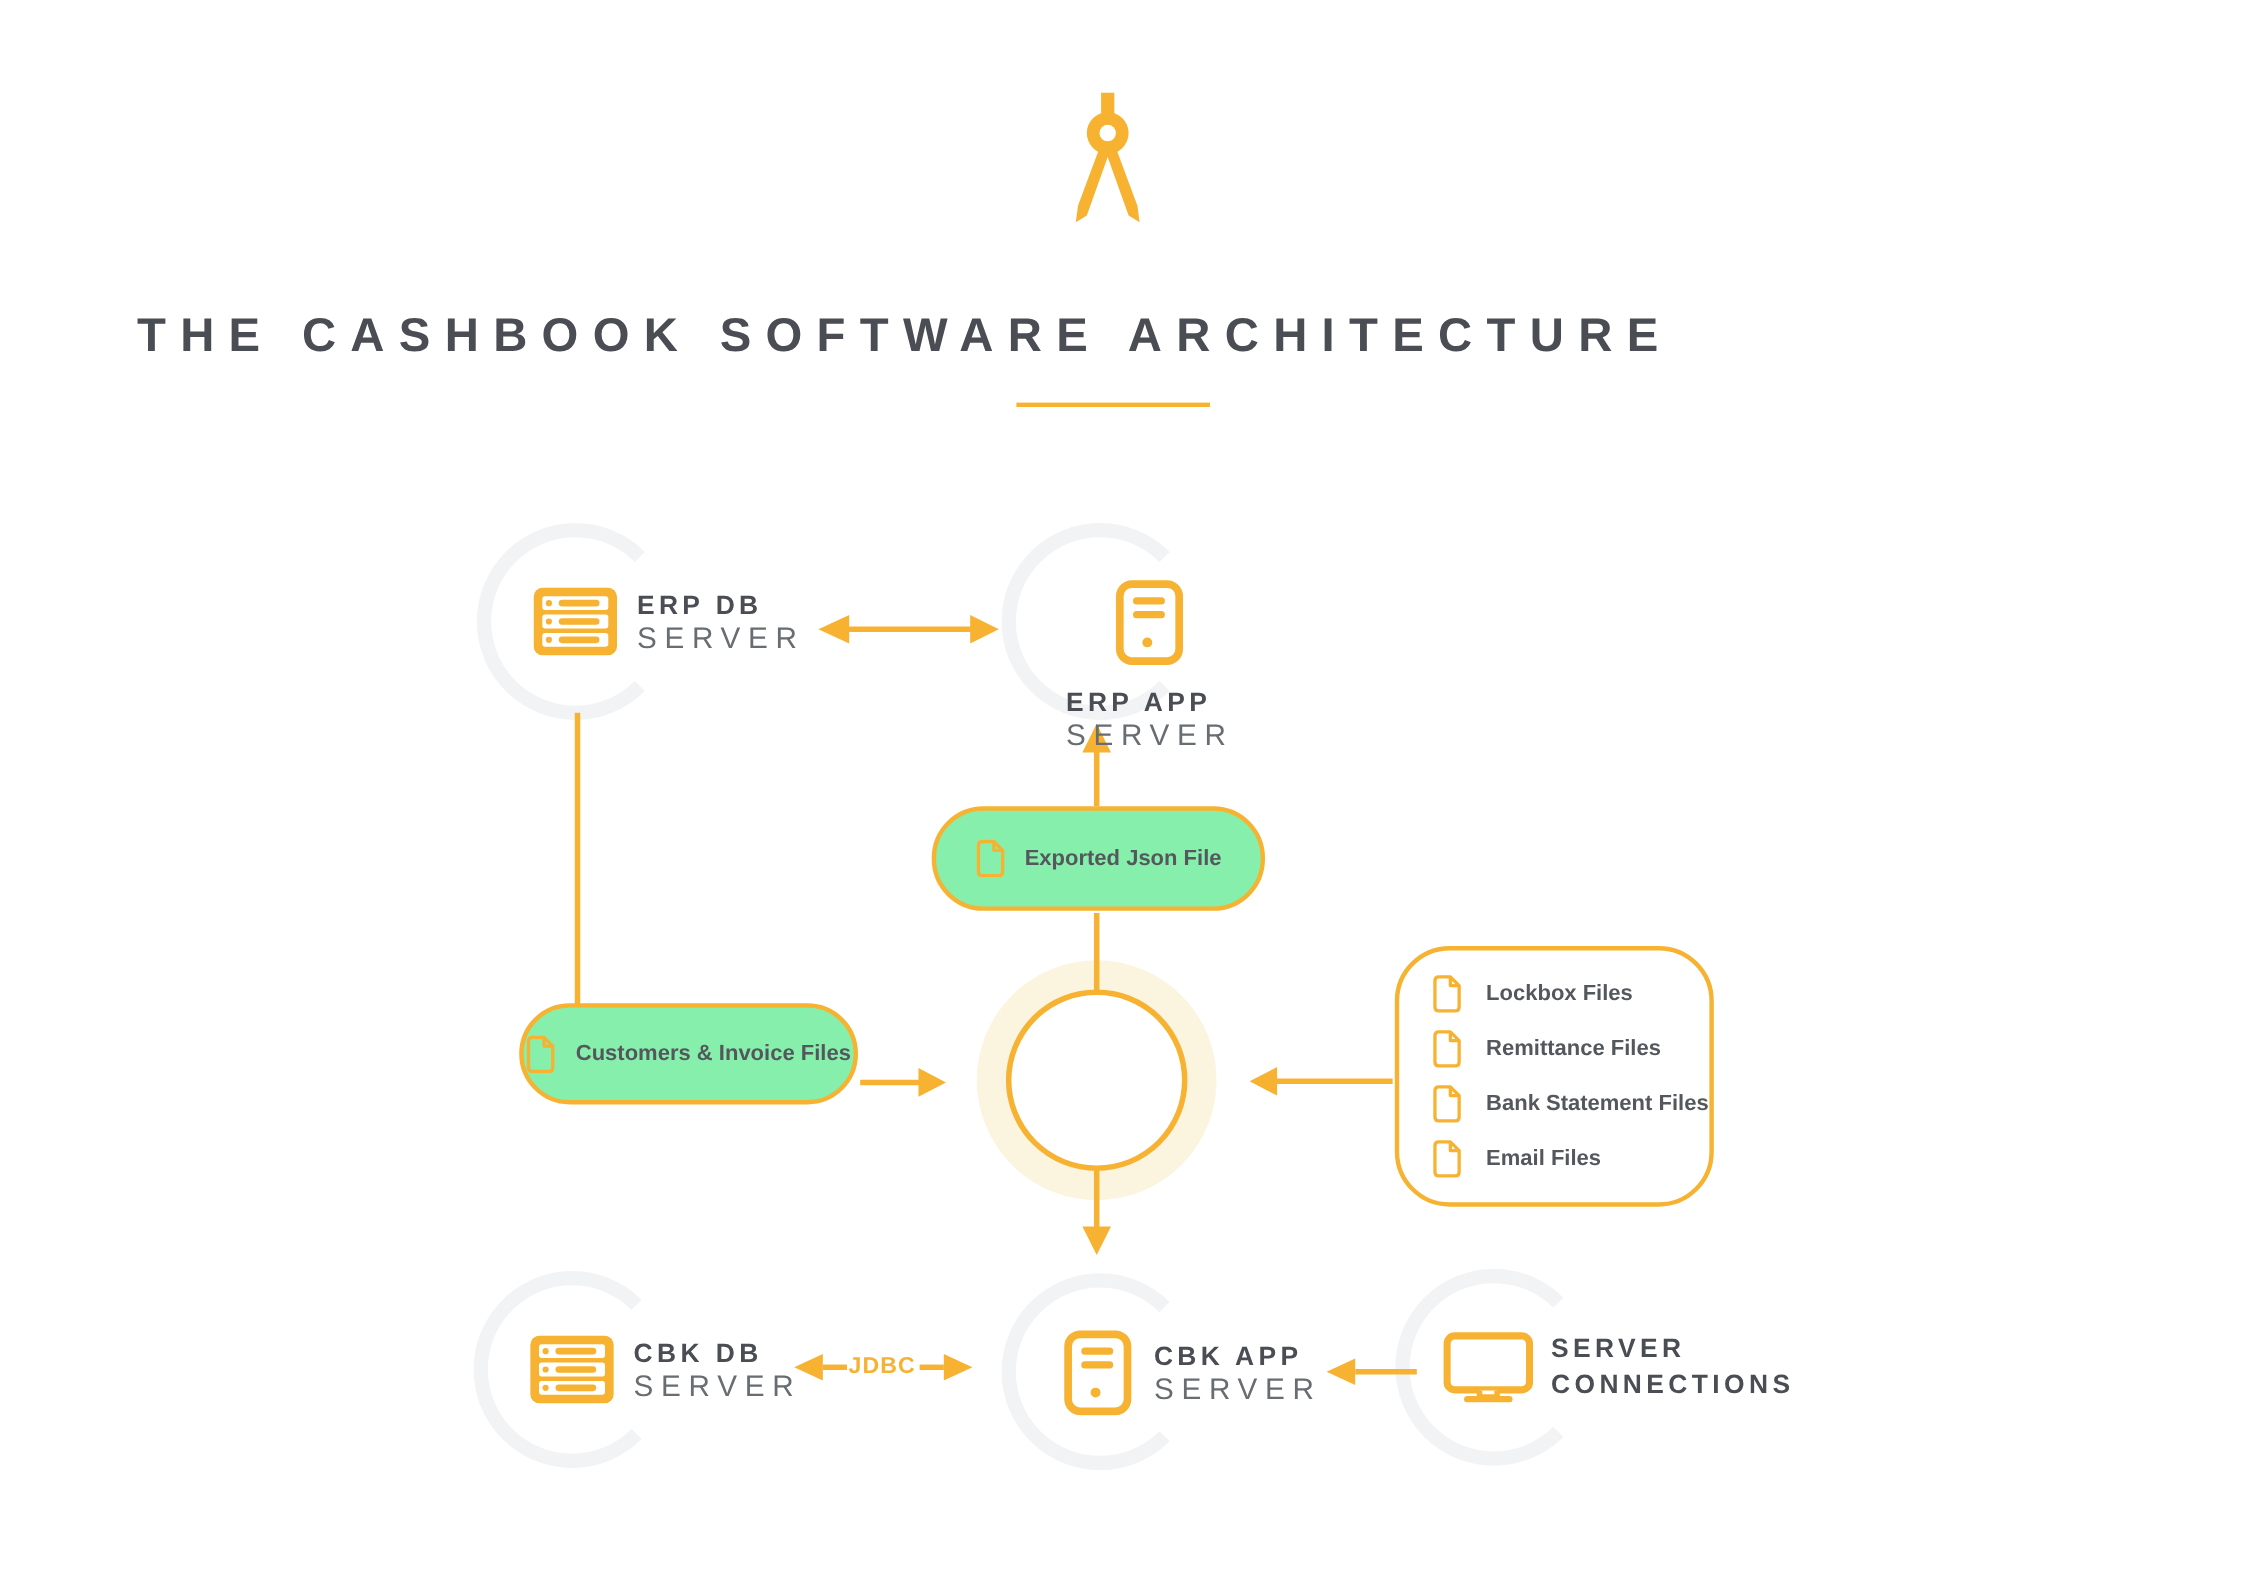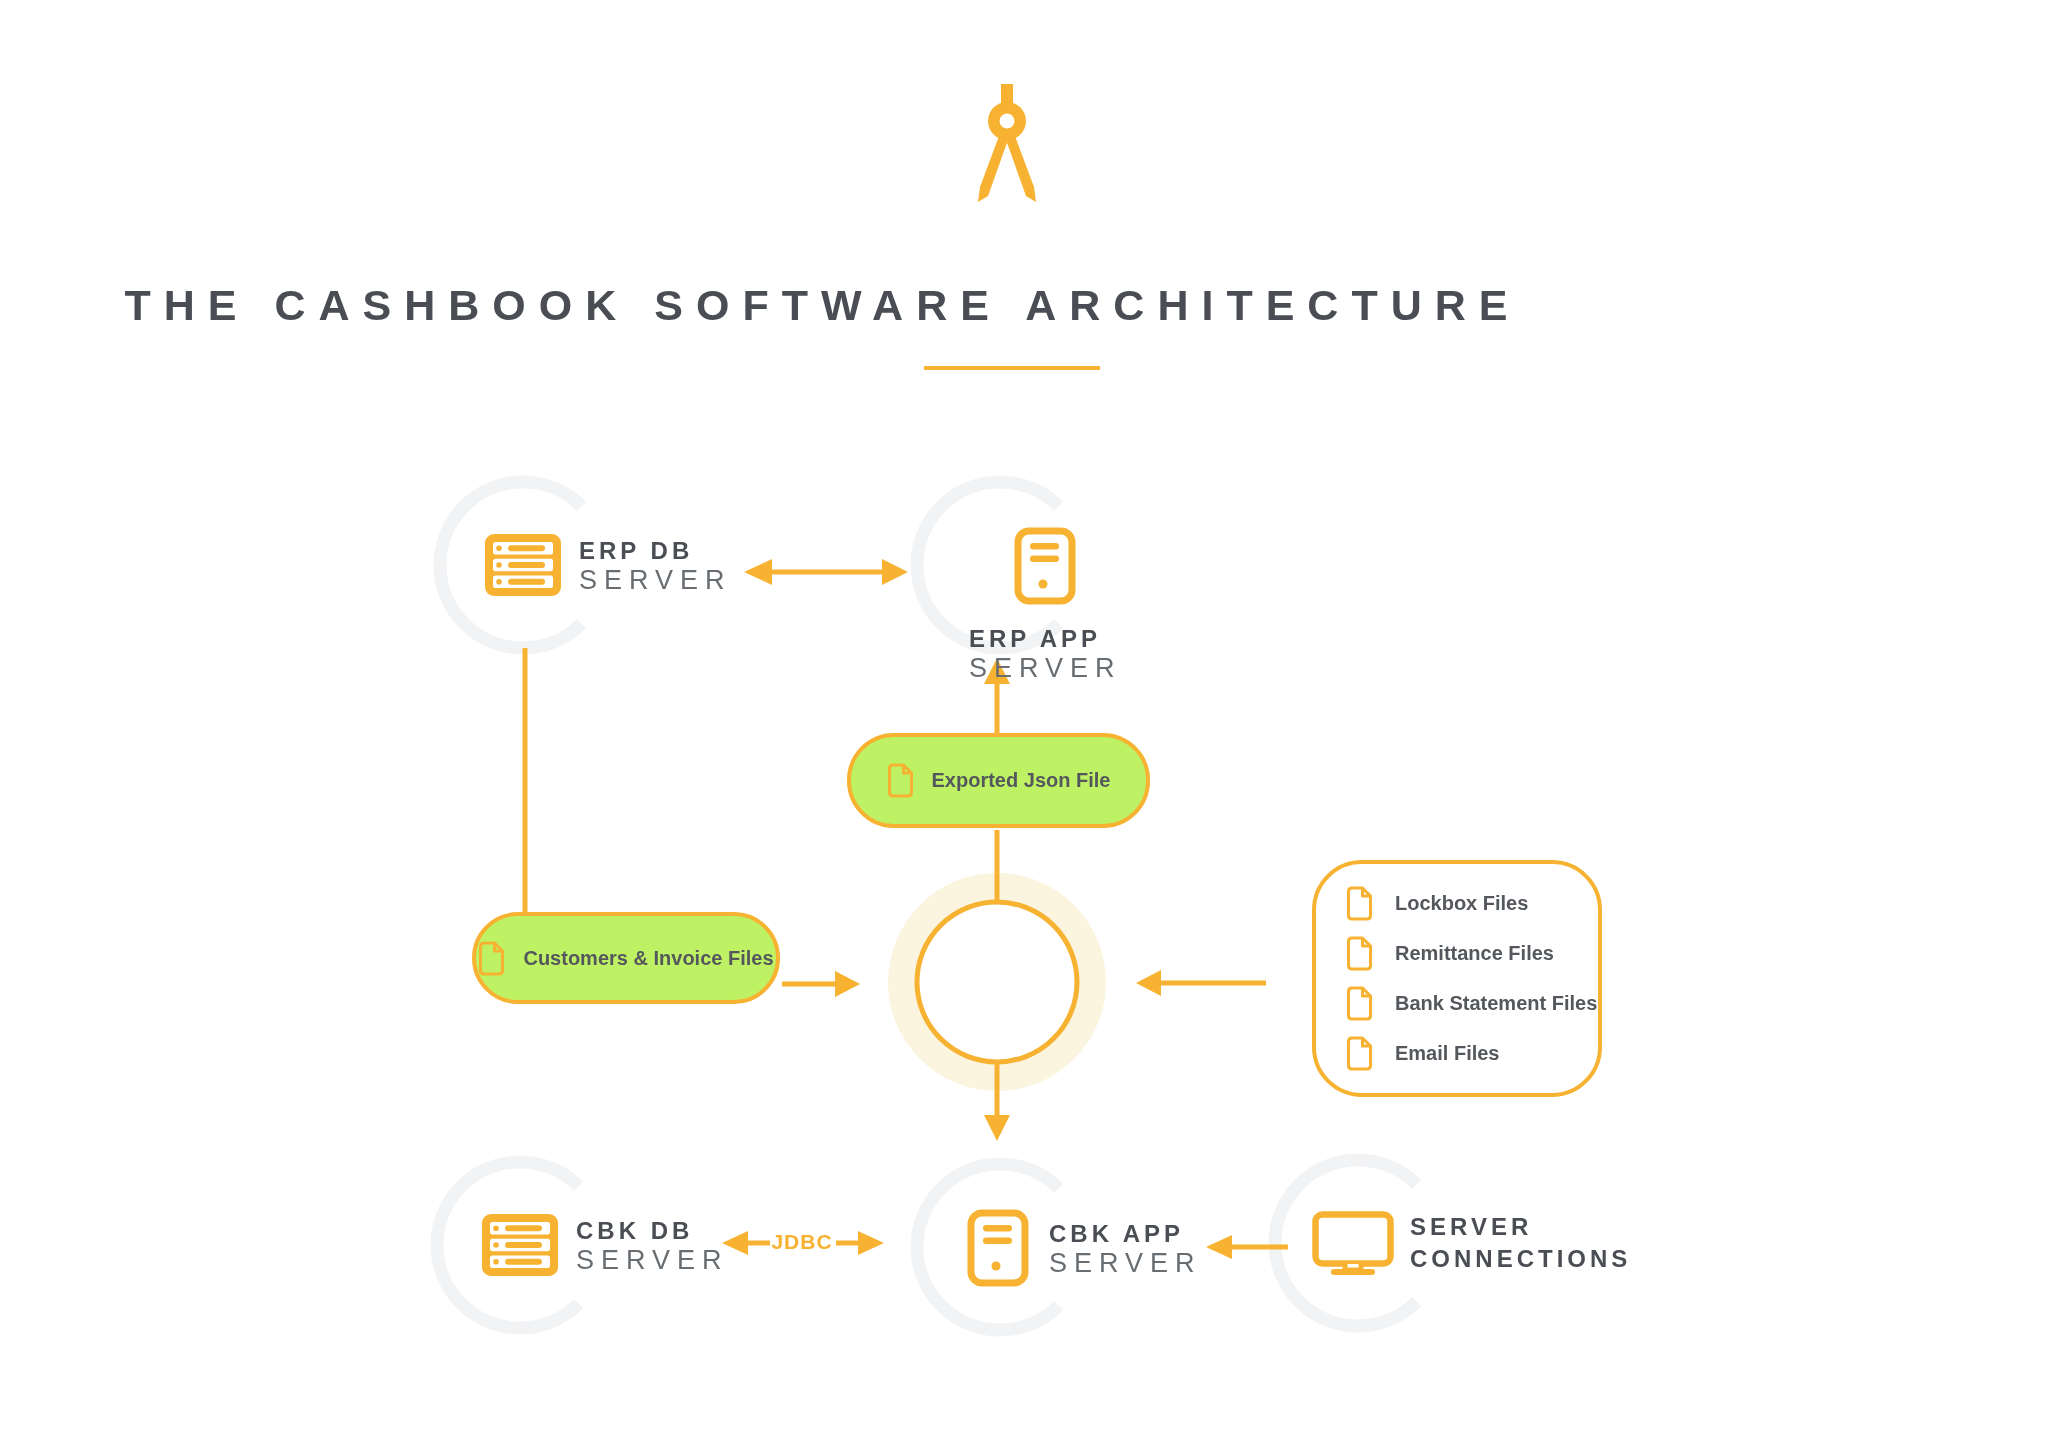--- a/index.html
+++ b/index.html
@@ -21,29 +21,29 @@
   
   .node { position:absolute; display:flex; align-items:center; }
   .node .labels { display:flex; flex-direction:column; }
   .l1 { font-size:24px; font-weight:700; letter-spacing:4px; color:#4A4E54; line-height:28px; white-space:nowrap; }
   .l2 { font-size:27px; font-weight:400; letter-spacing:7px; color:#686D72; line-height:26px; margin-top:2px; white-space:nowrap; }
   .l2.strong { font-weight:700; letter-spacing:4px; color:#4A4E54; font-size:24px; line-height:30px; margin-top:2px; }
   .l1.client { line-height:30px; }
 
   
   .pill {
-    position:absolute; background:#bef264; border:4px solid #F6B230;
+    position:absolute; background:#86efac; border:4px solid #F6B230;
     display:flex; align-items:center; justify-content:center; gap:18px;
     box-sizing:border-box;
   }
   .pill-label { font-size:20px; font-weight:700; color:#54585D; white-space:nowrap; }
   .files-box {
     position:absolute; background:#fff; border:4px solid #F6B230; border-radius:50px;
     box-sizing:border-box; display:flex; flex-direction:column;
-    justify-content:center; gap:15px; padding-left:30px;margin-left:44px;
+    justify-content:center; gap:15px; padding-left:30px;
   }
   .file-row { display:flex; align-items:center; gap:22px; }
 
   
   .fileshare-content {
     position:absolute; left:917px; top:931px; width:160px;
     display:flex; flex-direction:column; align-items:center; gap:13px;
   }
   .fs-label { font-size:20px; font-weight:700; color:#4A4E54; }
 

